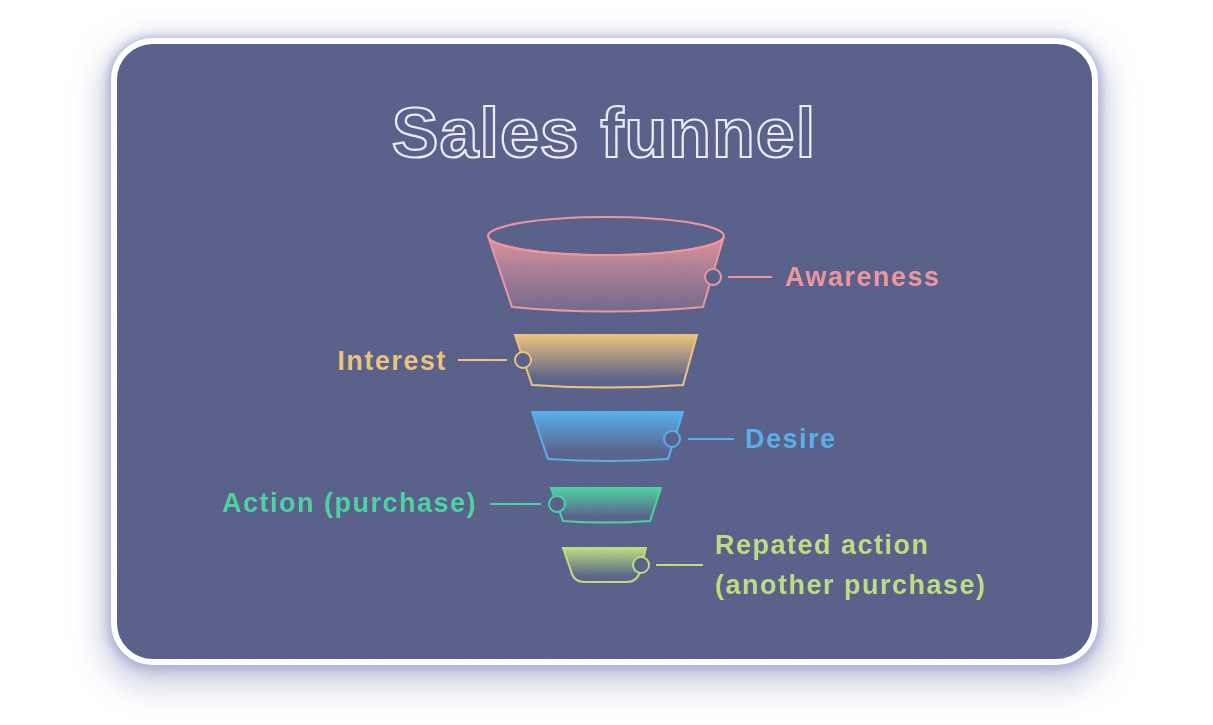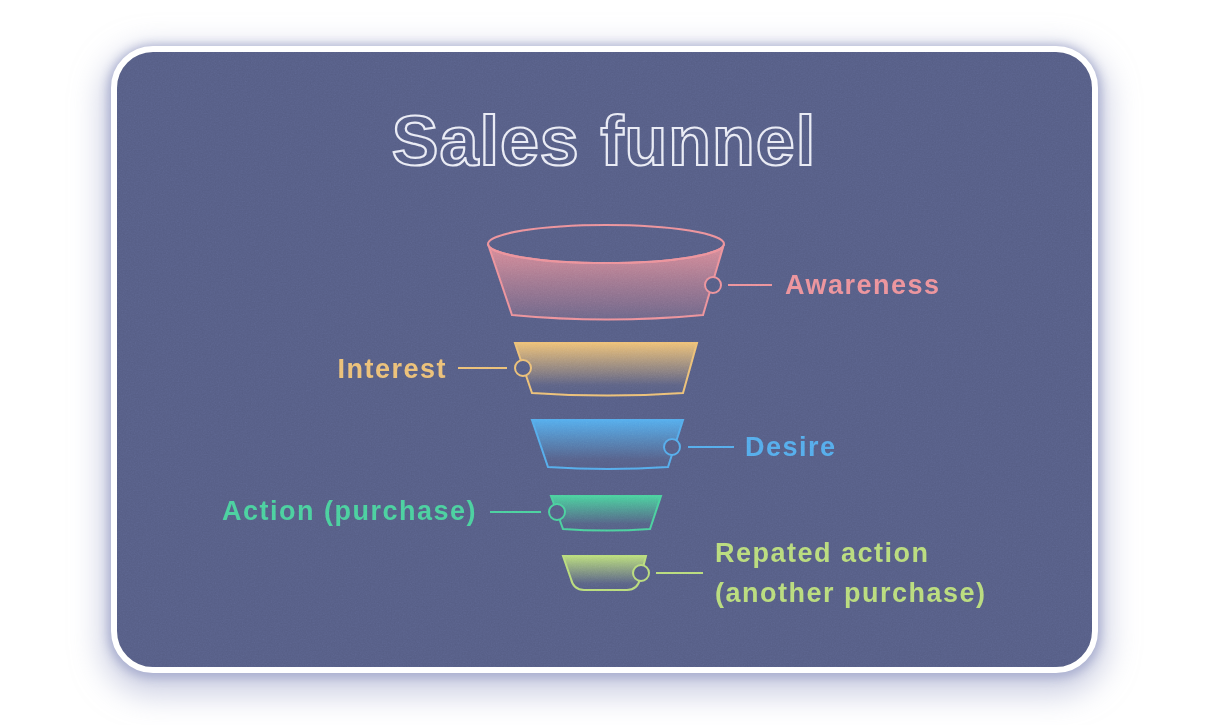--- a/index.html
+++ b/index.html
@@ -8,21 +8,21 @@
     background: #ffffff;
   }
   .canvas {
     position: relative;
     width: 1213px; height: 725px;
     background: #ffffff;
     overflow: hidden;
   }
   .card {
     position: absolute;
-    left: 111px; top: 46px;
+    left: 111px; top: 38px;
     width: 975px; height: 615px;
     background: #565e86;
     border: 6px solid #ffffff;
     border-radius: 42px;
     box-shadow: 0 2px 10px 3px rgba(166,172,205,0.9),
                 0 12px 30px 10px rgba(166,172,205,0.55);
     overflow: hidden;
   }
   .diagram {
     position: absolute;

